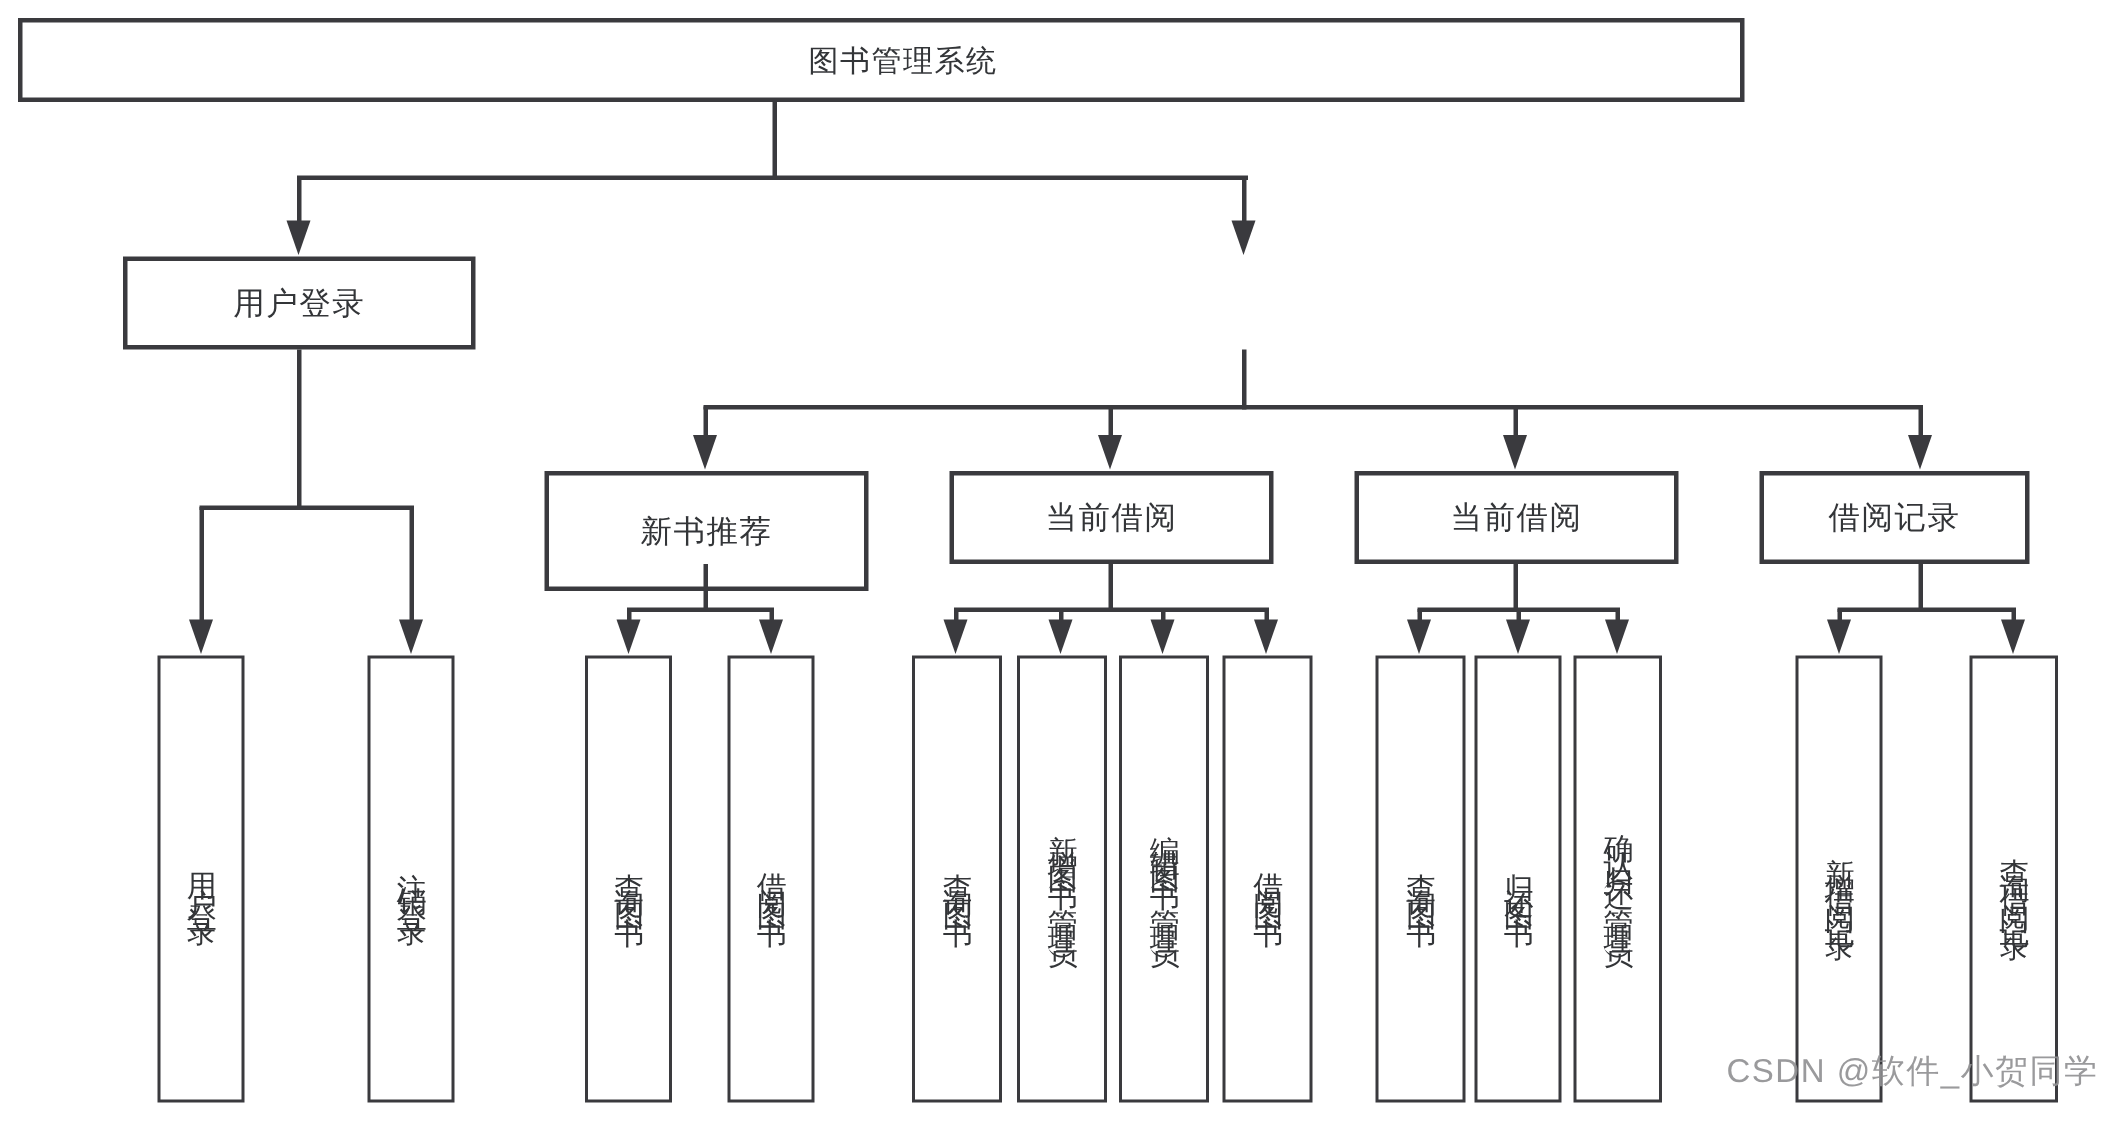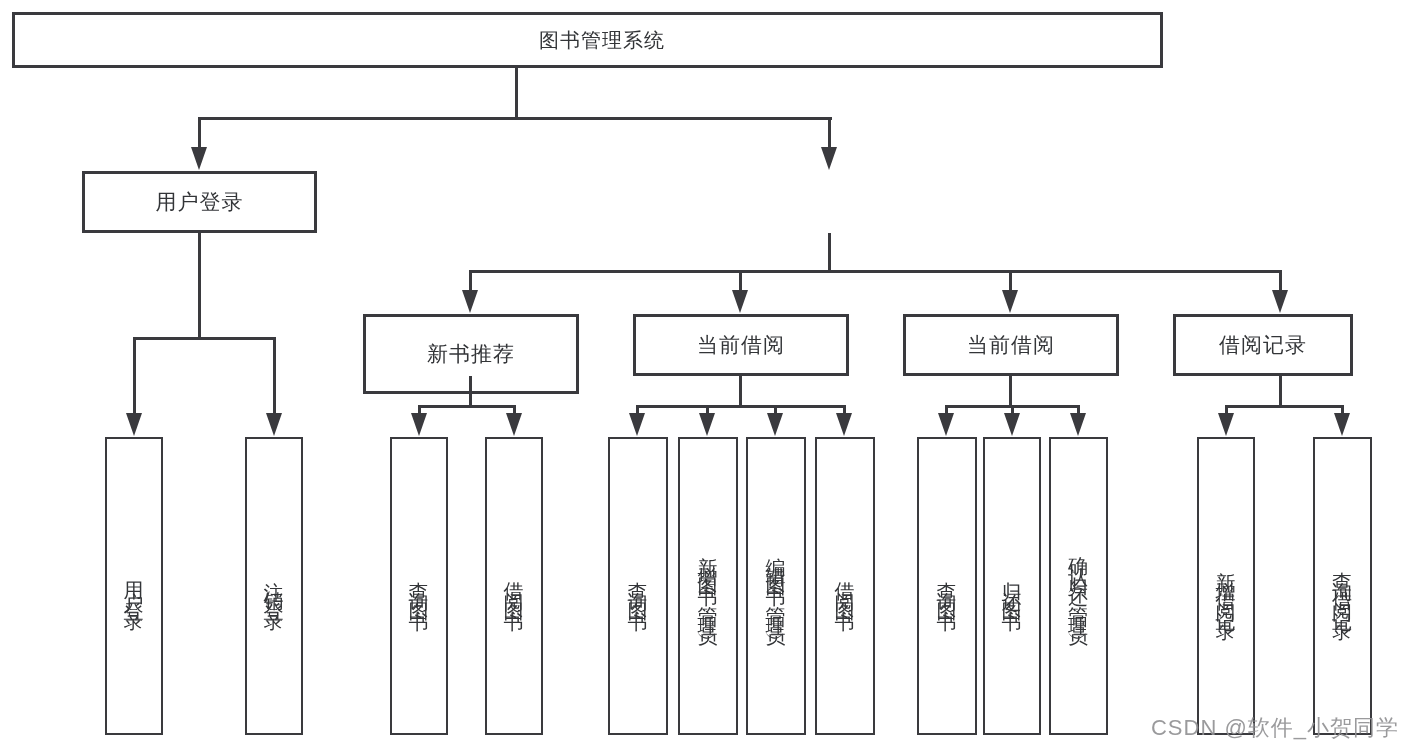--- a/index.html
+++ b/index.html
@@ -50,21 +50,21 @@
     position: absolute;
     width: 0;
     height: 0;
     border-left: 8px solid transparent;
     border-right: 8px solid transparent;
     border-top: 23px solid #3a3a3e;
   }
   #watermark {
     position: absolute;
     right: 6px;
-    bottom: 4px;
+    bottom: 18px;
     font-size: 22px;
     color: rgba(145, 145, 148, 0.92);
     letter-spacing: 1px;
     white-space: nowrap;
   }
 </style>
 </head>
 <body>
 
 <div id="canvas">

